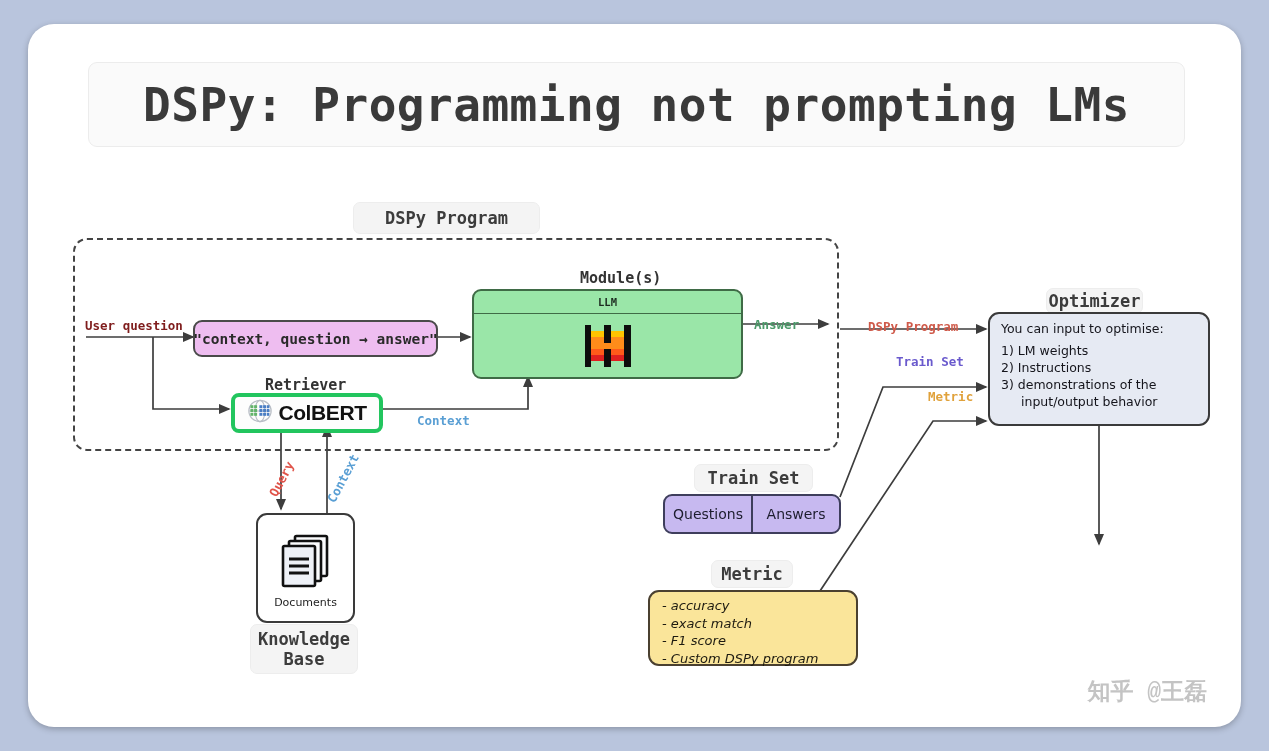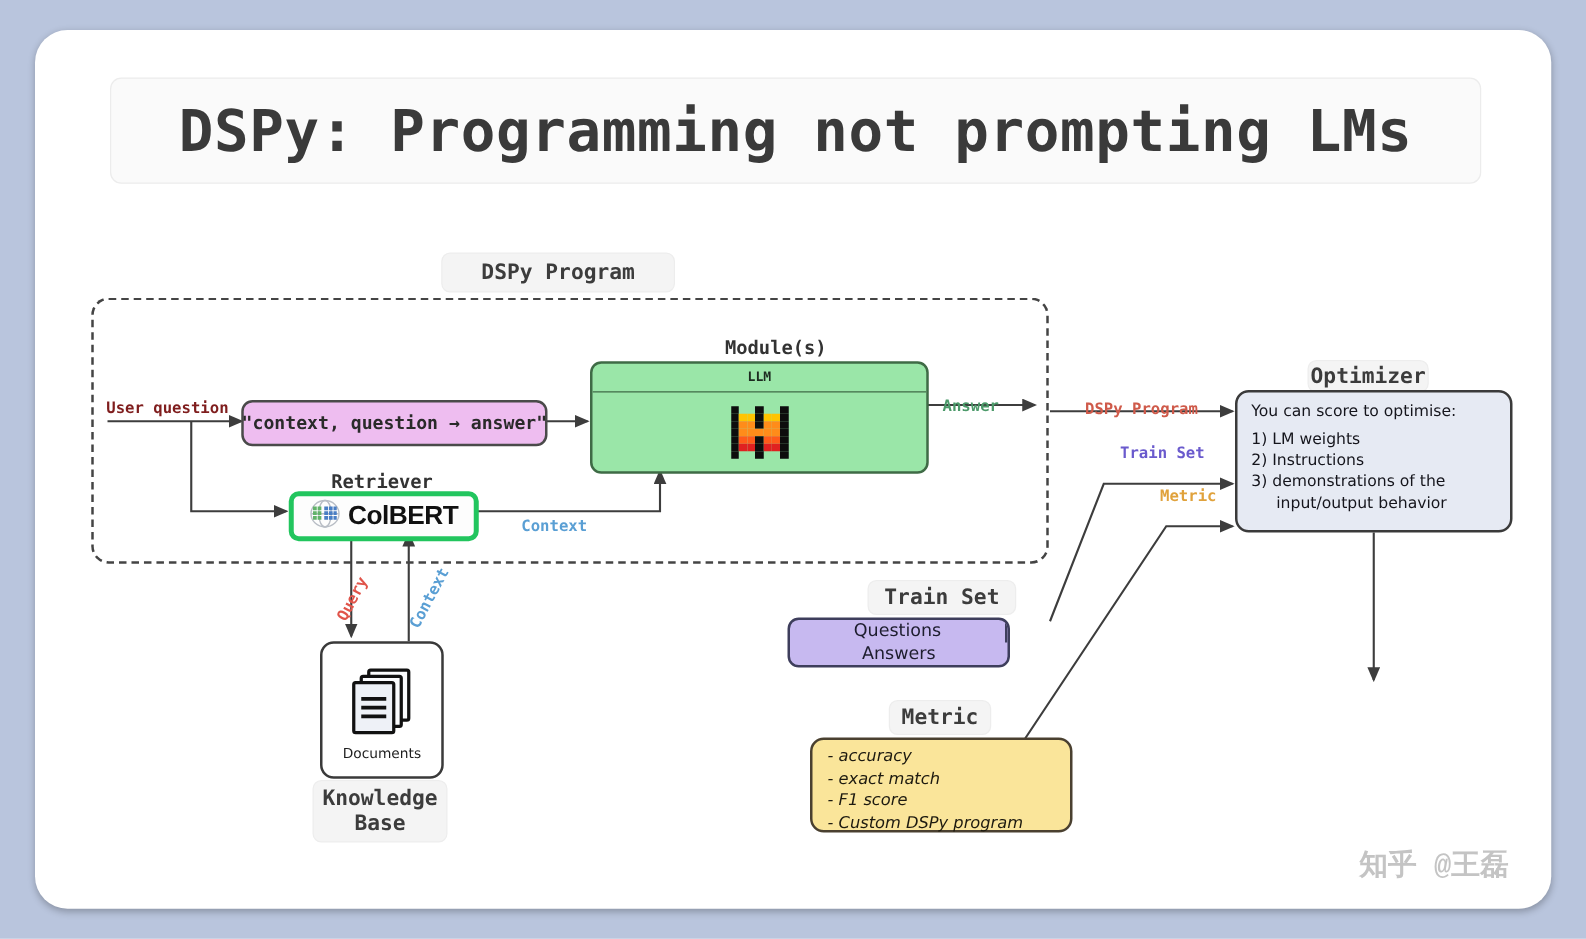--- a/index.html
+++ b/index.html
@@ -134,26 +134,26 @@
   .opt-head{
     font-family:"DejaVu Sans", sans-serif;
     font-size:12.5px;color:#15151c;margin-bottom:7px;white-space:nowrap;
   }
   .opt-list{font-family:"DejaVu Sans", sans-serif;font-size:12.5px;color:#15151c;line-height:1.35;}
   .opt-list div{white-space:nowrap;}
   .opt-indent{padding-left:20px;}
 
   
   .trainset-box{
-    position:absolute;left:602px;top:470px;
+    position:absolute;left:635px;top:470px;
     width:174px;height:36px;
     background:#c7b9f0;
     border:2px solid #3e3e5c;
     border-radius:9px;
-    display:flex;overflow:hidden;flex-direction:column;
+    display:flex;overflow:hidden;
   }
   .trainset-box .half{
     flex:1;display:flex;align-items:center;justify-content:center;
     font-family:"DejaVu Sans", sans-serif;
     font-size:14px;color:#1d1d2e;white-space:nowrap;
   }
   .trainset-box .half.left{border-right:2px solid #3e3e5c;}
 
   
   .metric-box{
@@ -354,21 +354,21 @@
               </span>
           </span>
         </div>
       </div>
     </div>
 
     <div class="pill" style="left:1018px;top:264px;width:95px;height:24px;">
       <span>Optimizer</span>
     </div>
     <div class="optimizer-box">
-      <div class="opt-head">You can score to optimise:</div>
+      <div class="opt-head">You can input to optimise:</div>
       <div class="opt-list">
         <div>1) LM weights</div>
         <div>2) Instructions</div>
         <div>3) demonstrations of the</div>
         <div class="opt-indent">input/output behavior</div>
       </div>
     </div>
 
     <div class="pill" style="left:666px;top:440px;width:117px;height:26px;">
       <span>Train Set</span>

